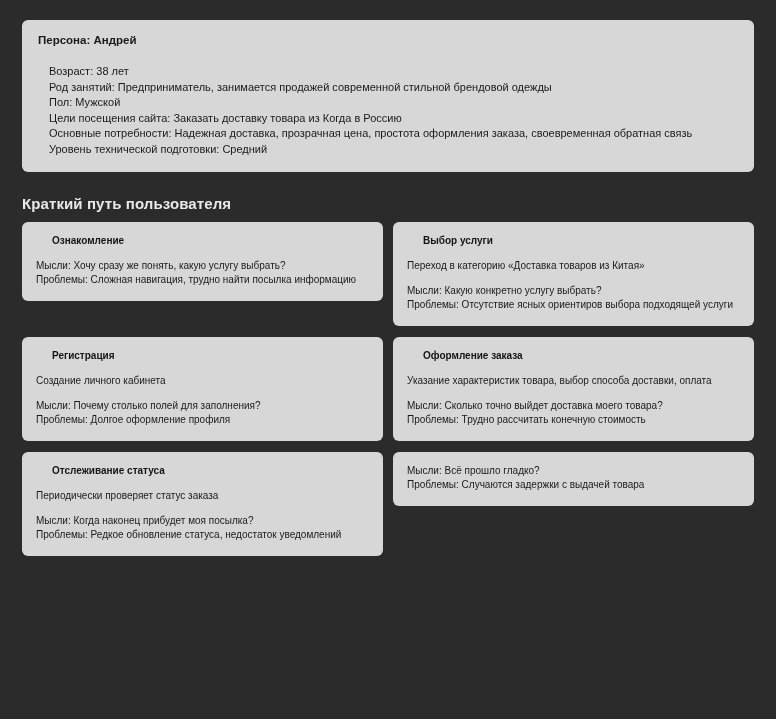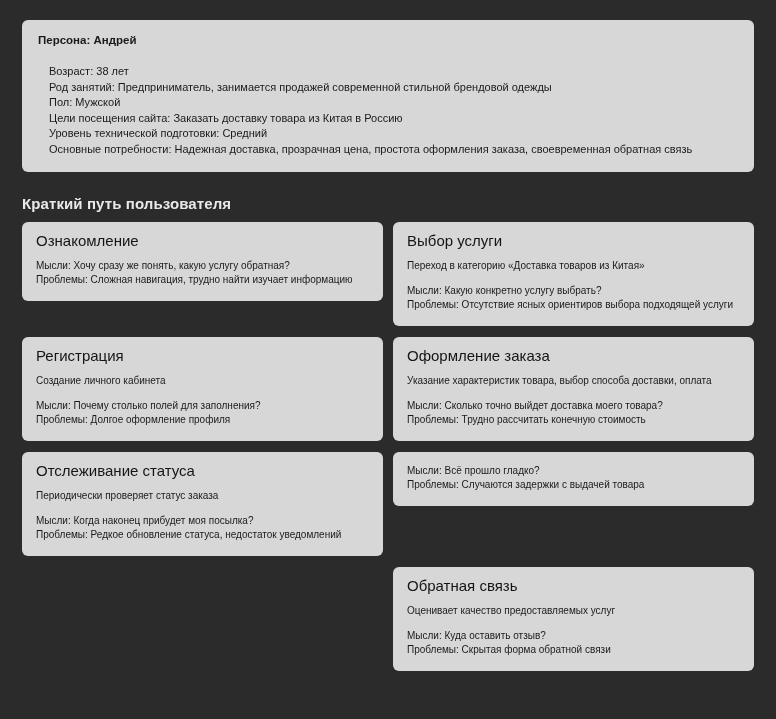--- a/index.html
+++ b/index.html
@@ -68,25 +68,25 @@
   }
 
   .step-card {
     background: #d7d7d7;
     border-radius: 6px;
     padding: 12px 14px 14px 14px;
     box-sizing: border-box;
     align-self: start;
   }
   .step-title {
-    font-size: 15px;
-    font-weight: normal;
+    font-size: 10px;
+    font-weight: bold;
     color: #151515;
     line-height: 14px;
-    margin: 0 0 11px 0;
+    margin: 0 0 11px 16px;
   }
   .step-desc {
     font-size: 10px;
     color: #1a1a1a;
     line-height: 13px;
     margin: 0 0 12px 0;
   }
   .step-thought,
   .step-problem {
     font-size: 10px;
@@ -107,34 +107,34 @@
 <body>
 
 <div class="page">
 
   <div class="persona-card">
     <div class="persona-title">Персона: Андрей</div>
     <div class="persona-lines">
       <div class="persona-line">Возраст: 38 лет</div>
       <div class="persona-line">Род занятий: Предприниматель, занимается продажей современной стильной брендовой одежды</div>
       <div class="persona-line">Пол: Мужской</div>
-      <div class="persona-line">Цели посещения сайта: Заказать доставку товара из Китая в Россию</div>
+      <div class="persona-line">Цели посещения сайта: Заказать доставку товара из Когда в Россию</div>
+      <div class="persona-line">Основные потребности: Надежная доставка, прозрачная цена, простота оформления заказа, своевременная обратная связь</div>
       <div class="persona-line">Уровень технической подготовки: Средний</div>
-      <div class="persona-line">Основные потребности: Надежная доставка, прозрачная цена, простота оформления заказа, своевременная обратная связь</div>
     </div>
   </div>
 
   <div class="section-heading">Краткий путь пользователя</div>
 
   <div class="journey-grid">
 
     <div class="step-card col-left r1">
       <div class="step-title">Ознакомление</div>
-      <div class="step-thought">Мысли: Хочу сразу же понять, какую услугу обратная?</div>
-      <div class="step-problem">Проблемы: Сложная навигация, трудно найти изучает информацию</div>
+      <div class="step-thought">Мысли: Хочу сразу же понять, какую услугу выбрать?</div>
+      <div class="step-problem">Проблемы: Сложная навигация, трудно найти посылка информацию</div>
     </div>
 
     <div class="step-card col-right r1">
       <div class="step-title">Выбор услуги</div>
       <div class="step-desc">Переход в категорию «Доставка товаров из Китая»</div>
       <div class="step-thought">Мысли: Какую конкретно услугу выбрать?</div>
       <div class="step-problem">Проблемы: Отсутствие ясных ориентиров выбора подходящей услуги</div>
     </div>
 
     <div class="step-card col-left r2">
@@ -156,21 +156,15 @@
       <div class="step-desc">Указание характеристик товара, выбор способа доставки, оплата</div>
       <div class="step-thought">Мысли: Сколько точно выйдет доставка моего товара?</div>
       <div class="step-problem">Проблемы: Трудно рассчитать конечную стоимость</div>
     </div>
 
     <div class="step-card col-right r3">
       <div class="step-thought">Мысли: Всё прошло гладко?</div>
       <div class="step-problem">Проблемы: Случаются задержки с выдачей товара</div>
     </div>
 
-    <div class="step-card col-right r4">
-      <div class="step-title">Обратная связь</div>
-      <div class="step-desc">Оценивает качество предоставляемых услуг</div>
-      <div class="step-thought">Мысли: Куда оставить отзыв?</div>
-      <div class="step-problem">Проблемы: Скрытая форма обратной связи</div>
-    </div>
 
   </div>
 </div>
 
 </body></html>

